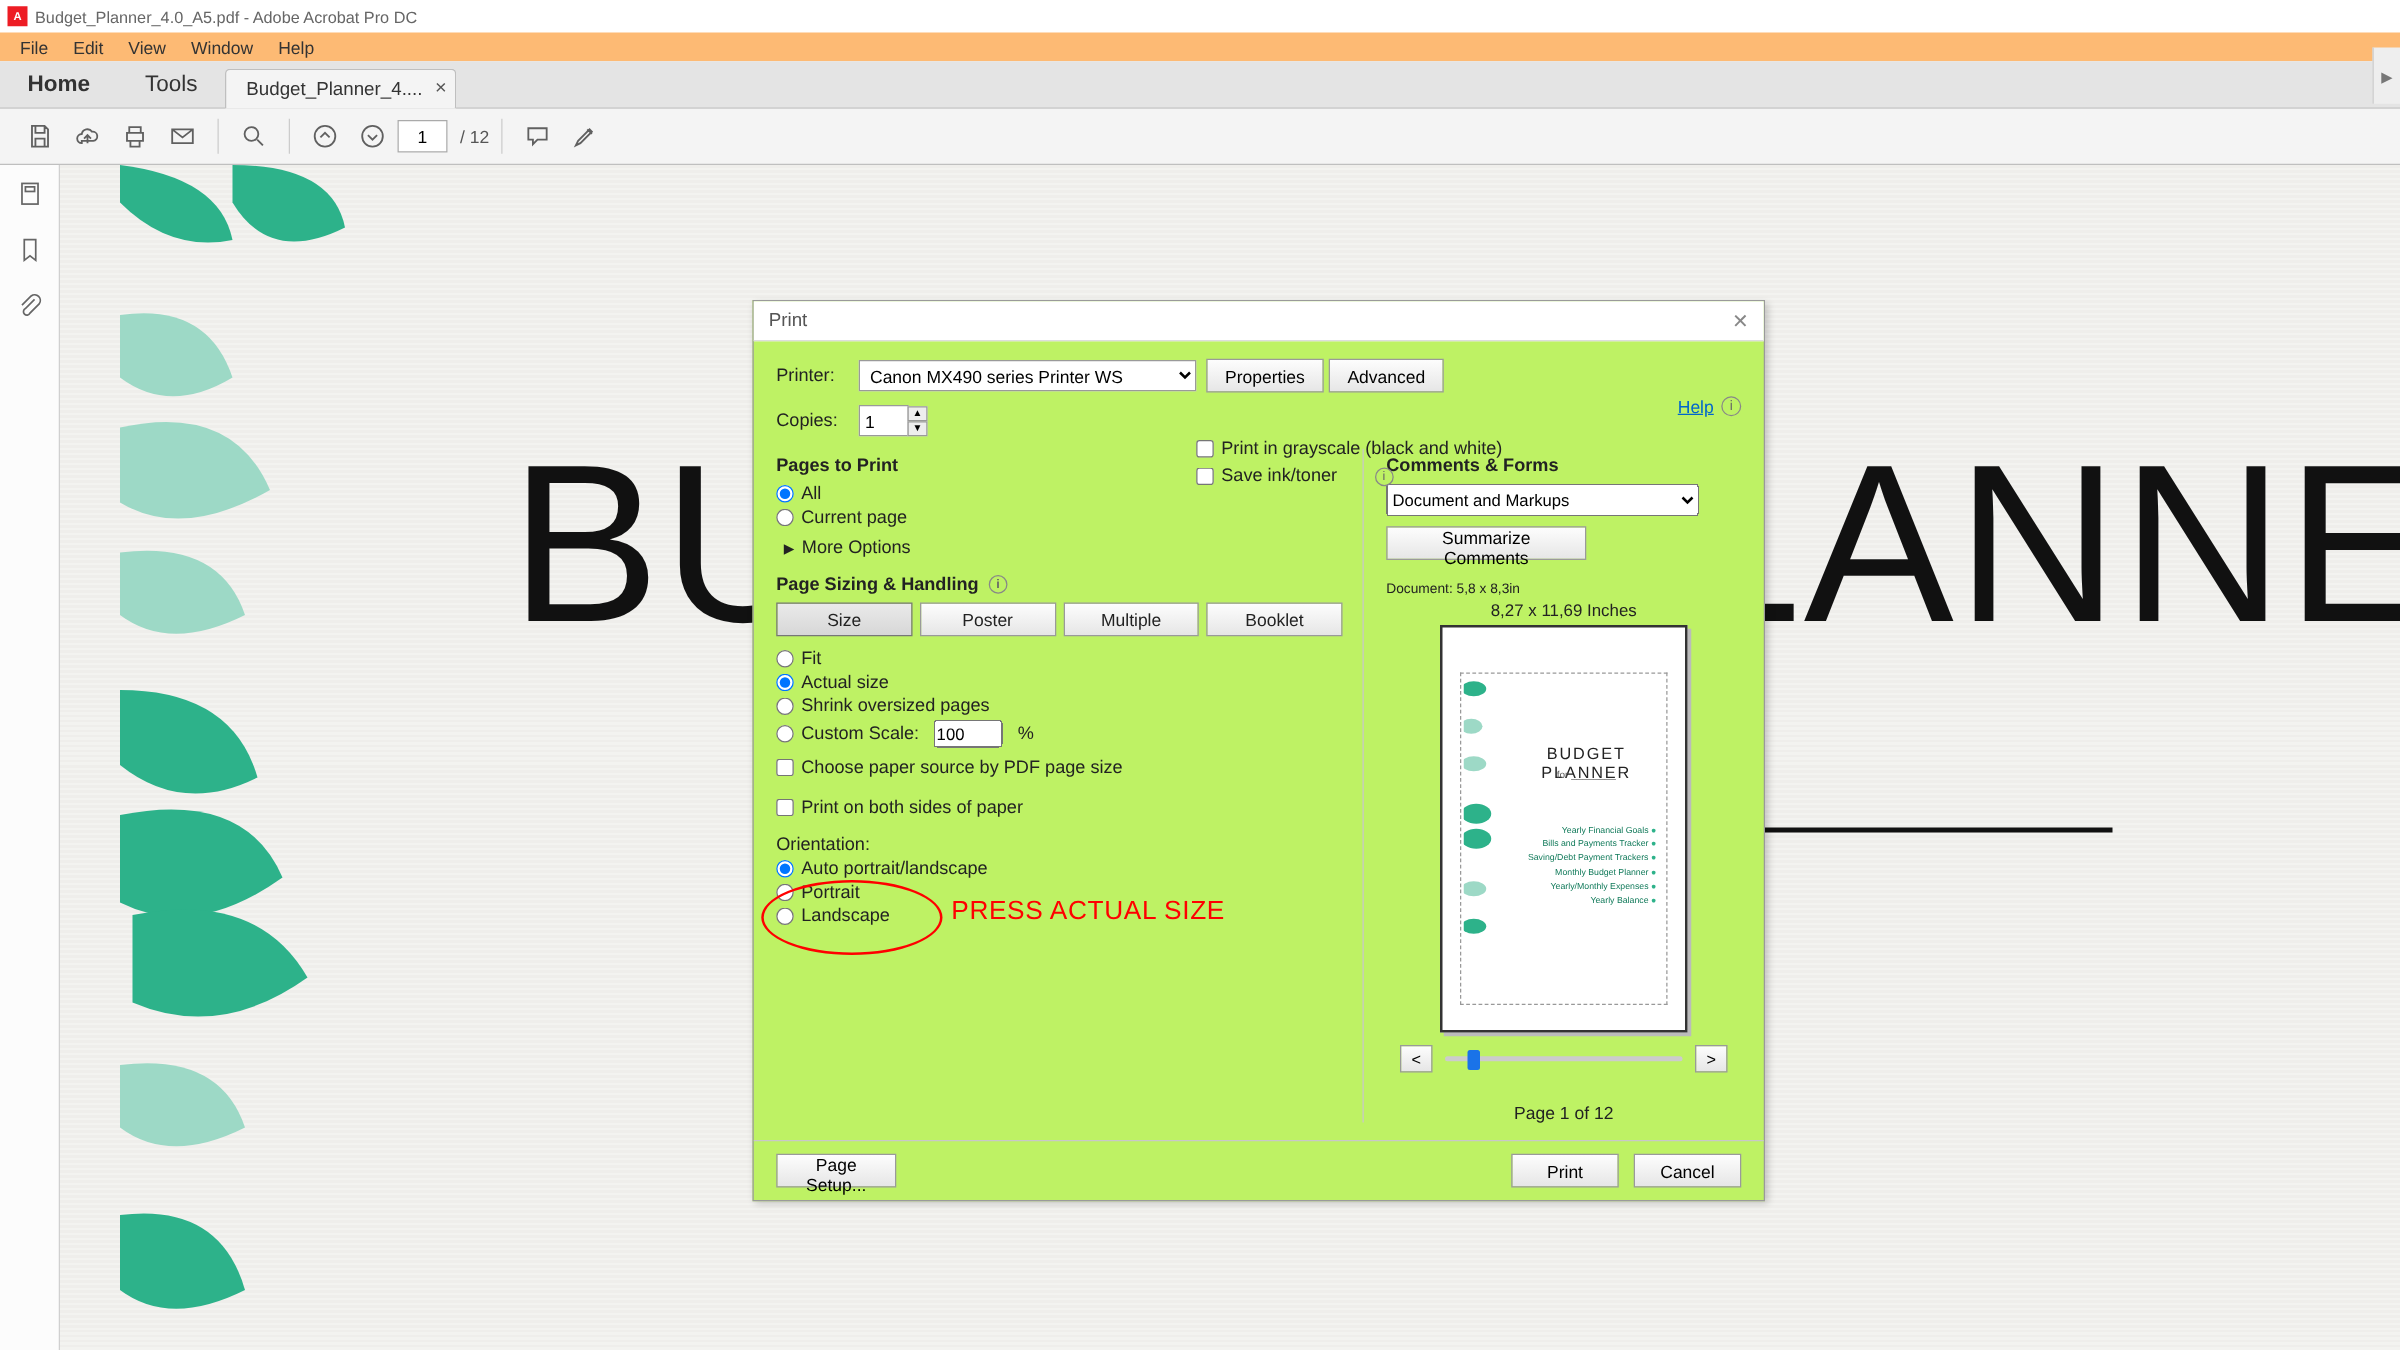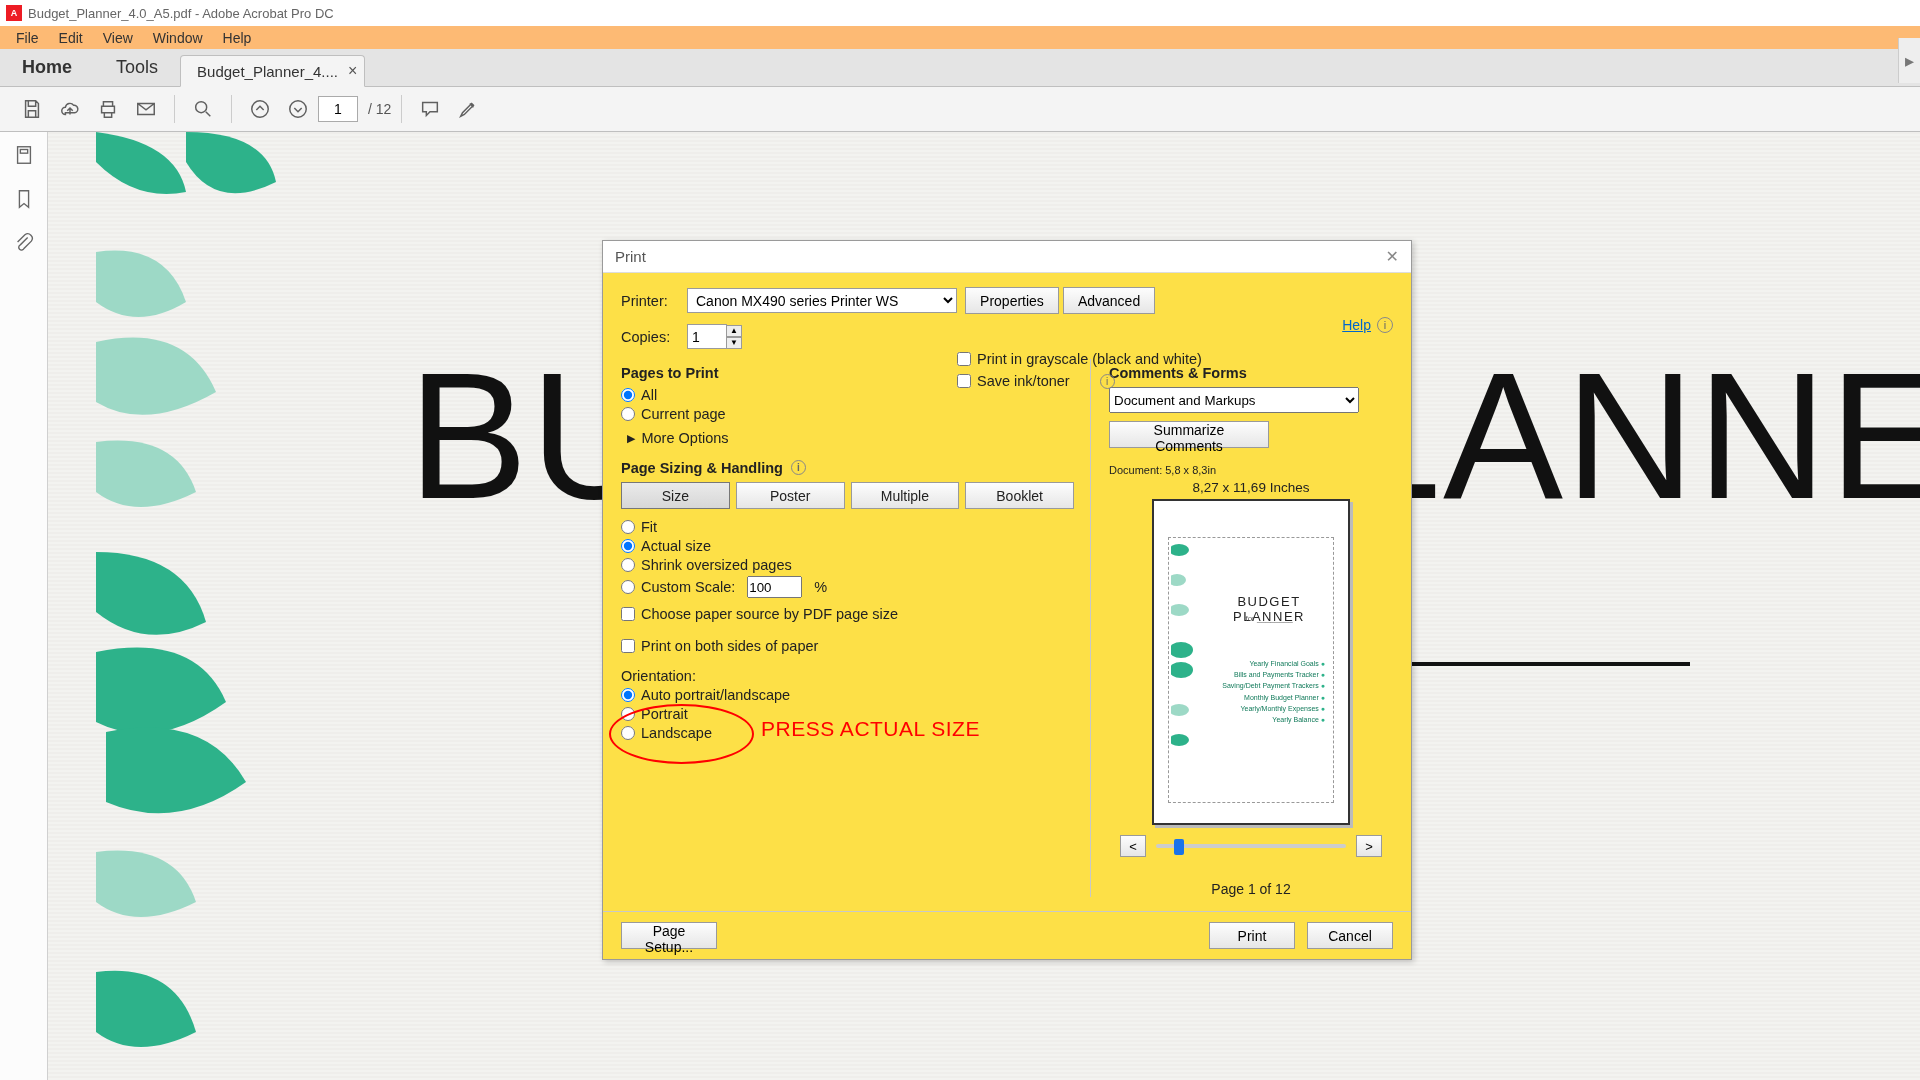--- a/index.html
+++ b/index.html
@@ -37,21 +37,21 @@
 .page-canvas { flex: 1; position: relative; background: repeating-linear-gradient(0deg,#f3f3f0,#f3f3f0 2px,#efeeeb 2px,#efeeeb 4px); }
 .page-title-text { position: absolute; top: 200px; left: 360px; right: 60px; font-size: 180px; font-weight: 400; letter-spacing: 2px; color: #111; font-family: "Arial Narrow", Arial, sans-serif; white-space: nowrap; }
 .for-line { position: absolute; top: 530px; right: 230px; width: 300px; height: 4px; background: #111; }
 
 .floral { position: absolute; left: 48px; top: 0; width: 260px; height: 100%; }
 
 .tools-strip { position: absolute; right: 0; top: 38px; width: 22px; height: 45px; background: #eee; border-left: 1px solid #ccc; display:flex; align-items:center; justify-content:center; font-size:18px; color:#777; }
 
 
 .dialog-overlay { position: absolute; top: 0; left: 0; right: 0; bottom: 0; }
-.print-dialog { position: absolute; left: 602px; top: 240px; width: 810px; background: #fde047; border: 1px solid #9a9a9a; box-shadow: 2px 2px 6px rgba(0,0,0,.2); font-size: 14.5px; color: #222; }
+.print-dialog { position: absolute; left: 602px; top: 240px; width: 810px; background: #bef264; border: 1px solid #9a9a9a; box-shadow: 2px 2px 6px rgba(0,0,0,.2); font-size: 14.5px; color: #222; }
 .pd-title { height: 32px; background: #fff; display: flex; align-items: center; justify-content: space-between; padding: 0 12px; font-size: 15px; color: #555; border-bottom: 1px solid #ddd; }
 .pd-title .x { font-size: 16px; color: #888; cursor: pointer; }
 .pd-body { padding: 14px 18px 14px 18px; }
 .pd-row { display: flex; align-items: center; margin-bottom: 10px; }
 .pd-row label.lbl { width: 66px; }
 .pd-row select, .pd-row input[type=text] { border: 1px solid #9a9a9a; height: 25px; font-size: 14px; padding: 0 4px; background:#fff; }
 .pd-row select.printer { width: 270px; }
 .pd-row .spin { width: 40px; }
 .pd-btn { height: 27px; padding: 0 14px; background: linear-gradient(#fdfdfd,#e6e6e6); border: 1px solid #9a9a9a; font-size: 14px; cursor: pointer; }
 .pd-right-top { position: absolute; right: 18px; top: 44px; display:flex; align-items:center; gap:6px; }

